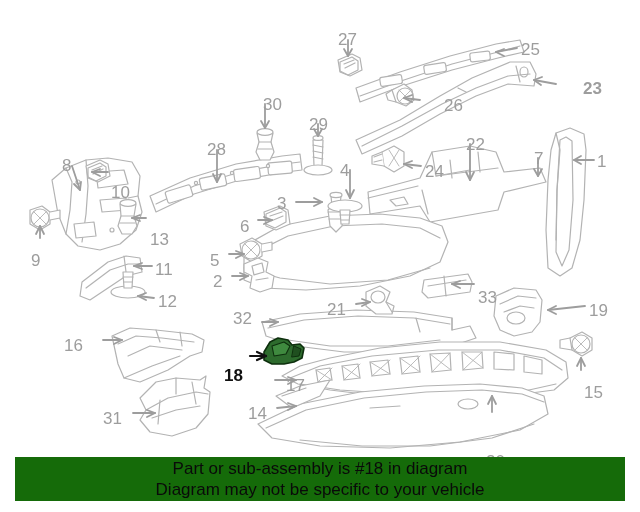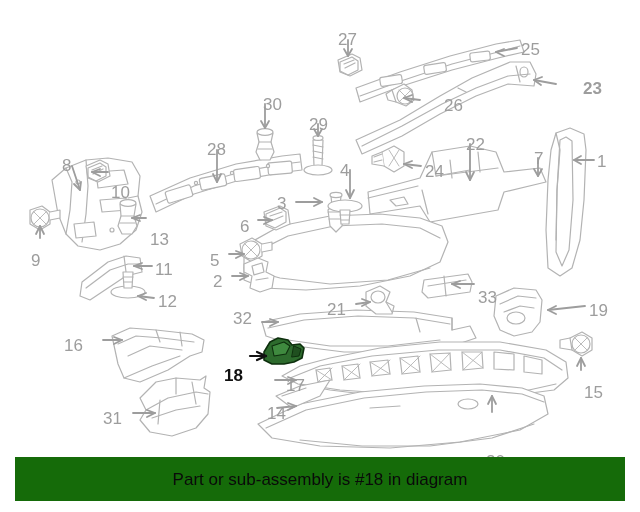--- a/index.html
+++ b/index.html
@@ -420,21 +420,21 @@
       <div class="lbl" style="left: 340px; top: 157px;">4</div>
       <div class="lbl" style="left: 210px; top: 247px;">5</div>
       <div class="lbl" style="left: 240px; top: 213px;">6</div>
       <div class="lbl" style="left: 534px; top: 145px;">7</div>
       <div class="lbl" style="left: 62px; top: 152px;">8</div>
       <div class="lbl" style="left: 31px; top: 247px;">9</div>
       <div class="lbl" style="left: 111px; top: 163px; margin-top: 16px;">10</div>
       <div class="lbl" style="left: 155px; top: 256px;">11</div>
       <div class="lbl" style="left: 158px; top: 288px;">12</div>
       <div class="lbl" style="left: 150px; top: 226px;">13</div>
-      <div class="lbl" style="left: 248px; top: 400px; margin-left: 19px;">14</div>
+      <div class="lbl" style="left: 248px; top: 400px;">14</div>
       <div class="lbl" style="left: 584px; top: 379px;">15</div>
       <div class="lbl" style="left: 64px; top: 332px;">16</div>
       <div class="lbl" style="left: 246px; top: 372px; margin-left: 40px;">17</div>
       <div class="lbl hl" style="left: 224px; top: 328px; margin-top: 34px;">18</div>
       <div class="lbl" style="left: 589px; top: 297px;">19</div>
       <div class="lbl" style="left: 486px; top: 420px; margin-top: 28px;">20</div>
       <div class="lbl" style="left: 327px; top: 296px;">21</div>
       <div class="lbl" style="left: 466px; top: 131px;">22</div>
       <div class="lbl" style="left: 583px; top: 75px; font-weight: bold;">23</div>
       <div class="lbl" style="left: 425px; top: 158px;">24</div>
@@ -444,15 +444,16 @@
       <div class="lbl" style="left: 207px; top: 136px;">28</div>
       <div class="lbl" style="left: 309px; top: 111px;">29</div>
       <div class="lbl" style="left: 263px; top: 91px;">30</div>
       <div class="lbl" style="left: 103px; top: 405px;">31</div>
       <div class="lbl" style="left: 233px; top: 305px;">32</div>
       <div class="lbl" style="left: 478px; top: 275px; margin-top: 9px;">33</div>
     </div>
 
   <div id="banner">
     <div class="bline">Part or sub-assembly is #18 in diagram</div>
+    <div class="bline">Diagram may not be specific to your vehicle</div>
   </div>
 
 </div>
 
 </body></html>

